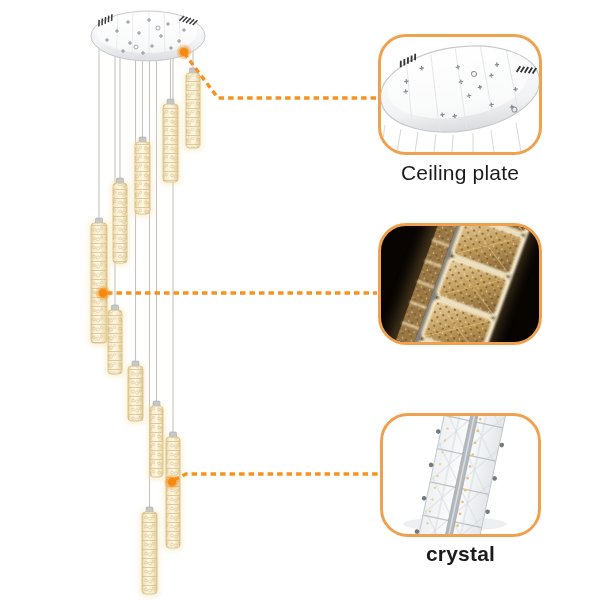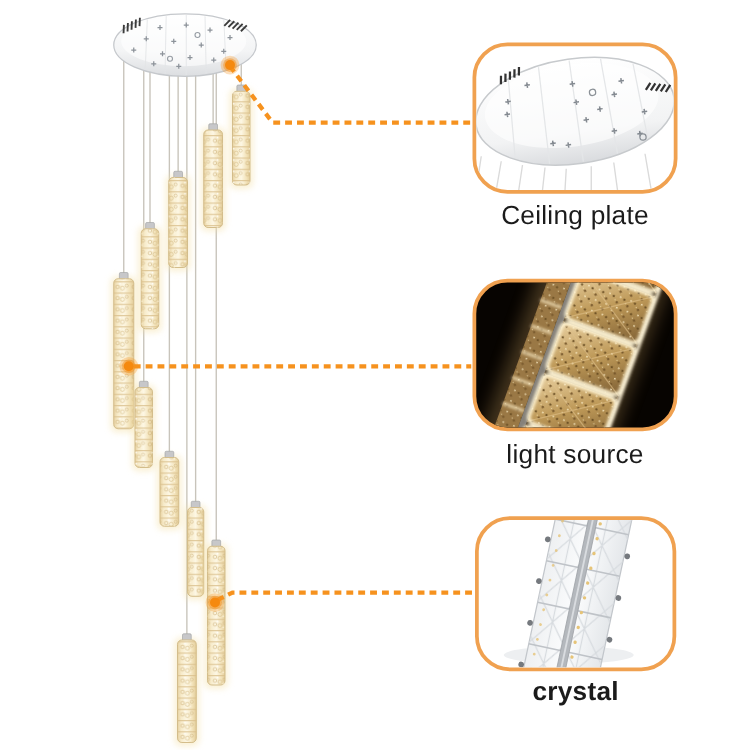--- a/index.html
+++ b/index.html
@@ -262,21 +262,20 @@
           <rect x="61" y="-52" width="62" height="41" rx="5"></rect>
           <rect x="61" y="-8" width="62" height="41" rx="5"></rect>
           <rect x="61" y="36" width="62" height="41" rx="5"></rect>
           <rect x="61" y="80" width="62" height="41" rx="5"></rect>
           <rect x="61" y="124" width="62" height="41" rx="5"></rect>
           <line x1="124.5" y1="-60" x2="124.5" y2="180" stroke-width="2.5" stroke="#fff5d9"></line>
         </g>
       </g>
     </svg>
   </div>
-  <div class="callout-label" id="label-light">light source</div>
 
   <div class="callout-card" id="card-crystal">
     <svg viewBox="0 0 155 118">
       <defs>
         <linearGradient id="clrG" x1="0" y1="0" x2="1" y2="0">
           <stop offset="0" stop-color="#eef0f2"></stop>
             <stop offset="0.5" stop-color="#fbfcfd"></stop>
           <stop offset="1" stop-color="#e4e7ea"></stop>
         </linearGradient>
         <pattern id="fct" width="26" height="34" patternUnits="userSpaceOnUse">

